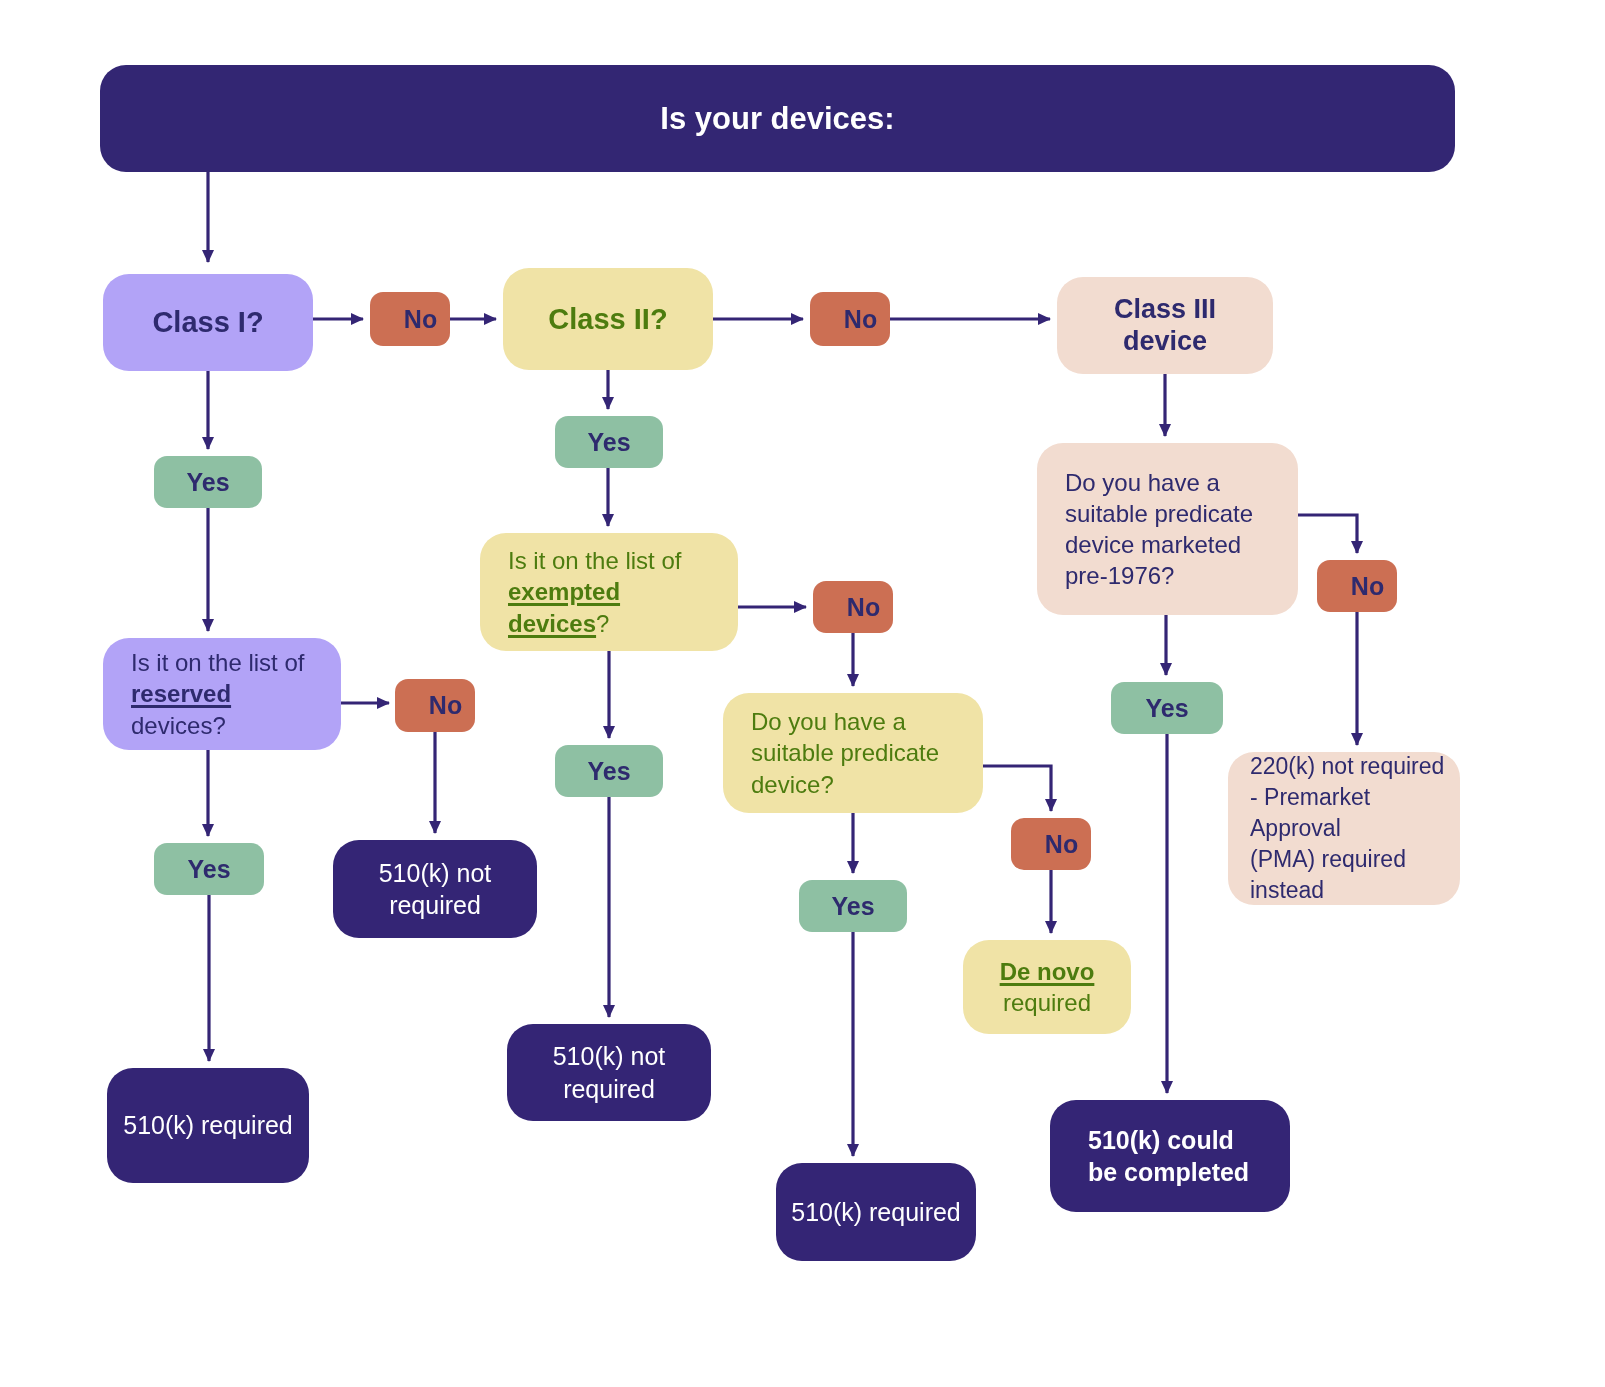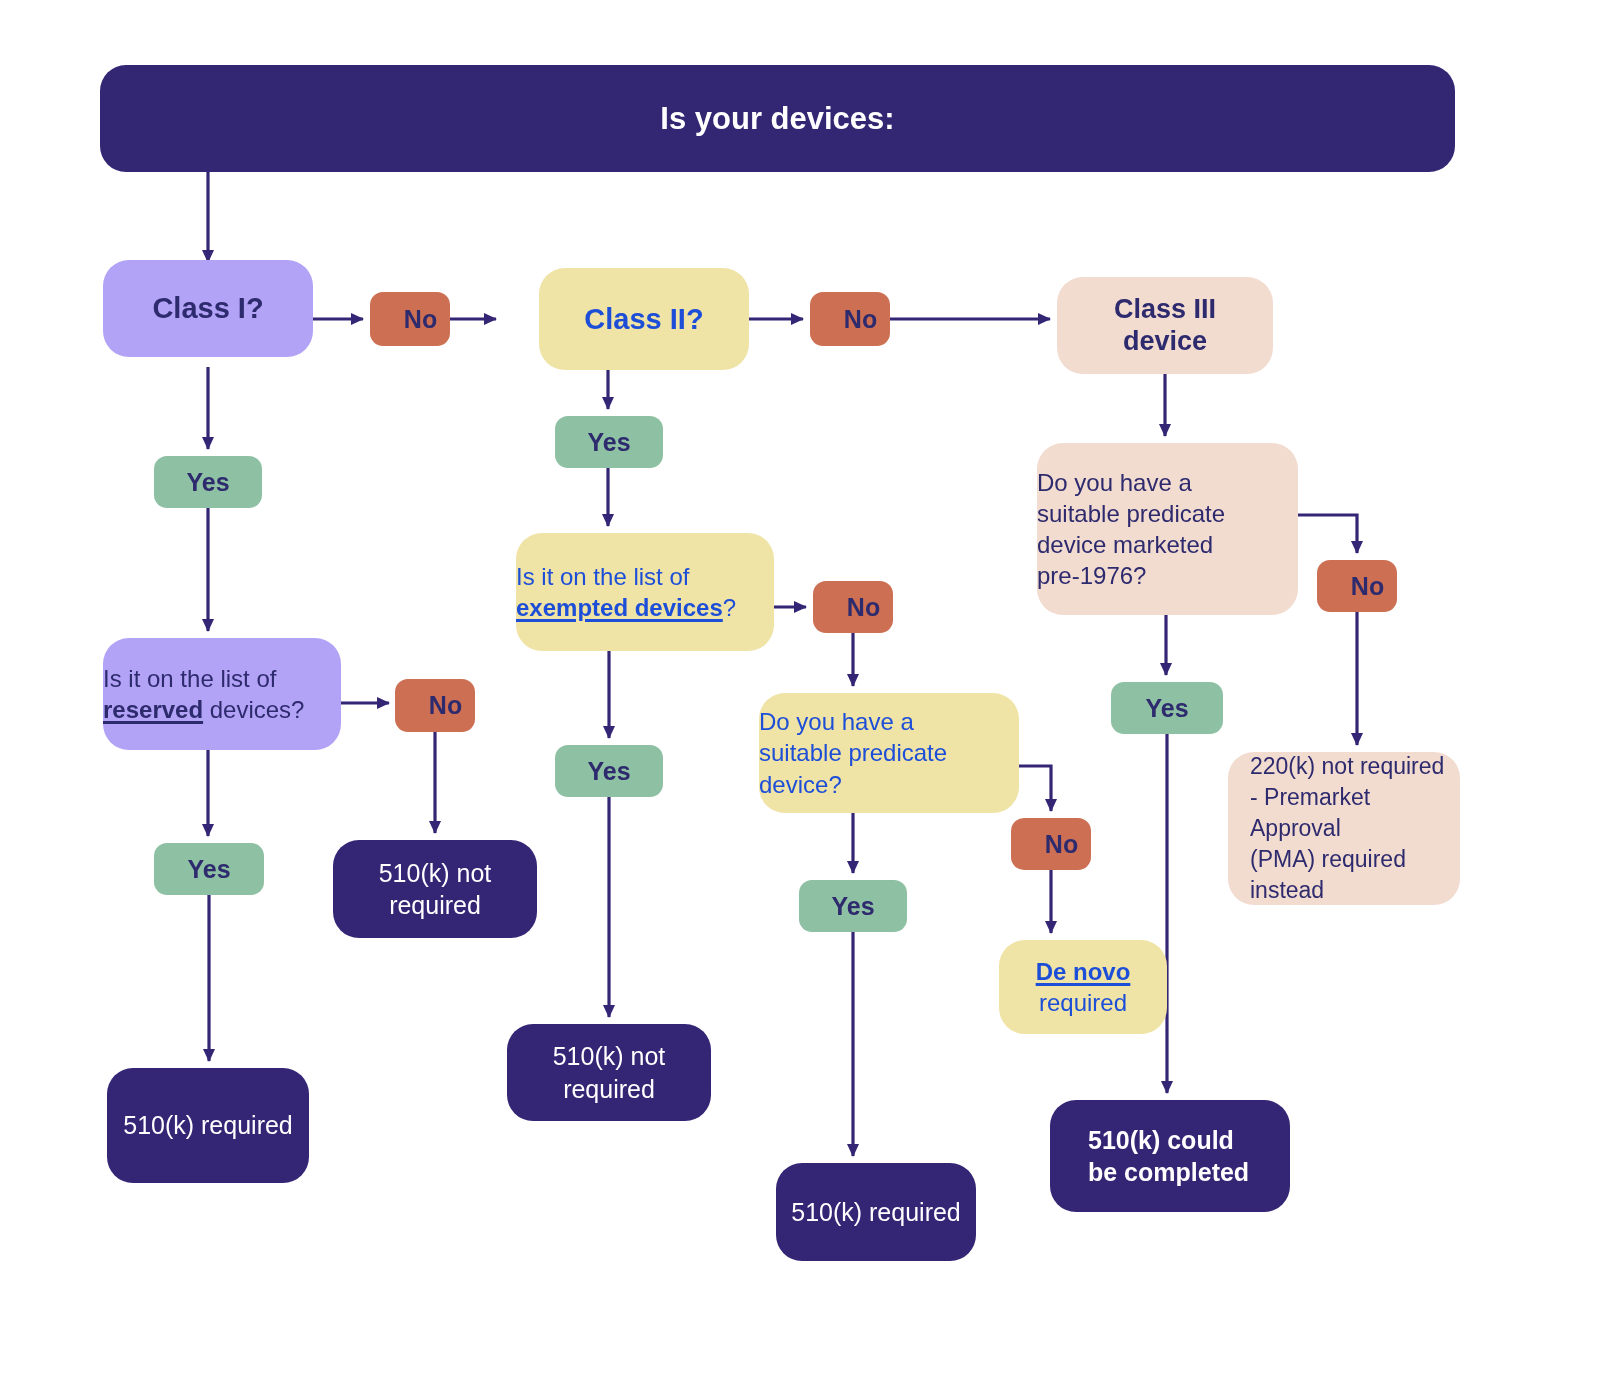--- a/index.html
+++ b/index.html
@@ -1,24 +1,24 @@
 <!DOCTYPE html>
 <html><head>
 <meta charset="utf-8">
 <style>
   html,body{margin:0;padding:0;background:#ffffff;}
   body{font-family:"Liberation Sans", sans-serif;}
   .canvas{position:relative;width:1605px;height:1387px;background:#ffffff;overflow:hidden;}
   .arrows{position:absolute;left:0;top:0;width:1605px;height:1387px;pointer-events:none;}
   .node{position:absolute;box-sizing:border-box;display:flex;flex-direction:column;justify-content:center;}
   .center{align-items:center;text-align:center;}
-  .leftpad{align-items:flex-start;text-align:left;padding-right:12px;}
+  .leftpad{align-items:flex-start;text-align:left;padding-left:28px;padding-right:12px;}
   .title-bar{background:#332673;border-radius:26px;color:#ffffff;font-size:31px;font-weight:bold;}
   .purple{background:#b2a3f7;border-radius:26px;color:#2e2a6e;}
-  .yellow{background:#f0e3a6;border-radius:26px;color:#1d4ed8;margin-left:36px;}
+  .yellow{background:#f0e3a6;border-radius:26px;color:#4d7c0f;}
   .pink{background:#f2dcd0;border-radius:26px;color:#2e2a6e;}
   .green{background:#8ec0a3;border-radius:13px;color:#2e2a6e;text-align:center;}
   .orange{background:#cc6f53;border-radius:13px;color:#2e2a6e;padding-left:21px;}
   .dark{background:#342575;border-radius:26px;color:#ffffff;font-weight:normal;}
   .head{font-size:29px;font-weight:bold;}
   .head-sm{font-size:27px;font-weight:bold;line-height:1.15;}
   .qtext{font-size:24px;line-height:1.3;}
   .badge{font-size:25px;font-weight:bold;}
   .out{font-size:25px;line-height:1.3;}
   .pma-text{font-size:23px;line-height:1.35;}
@@ -62,21 +62,21 @@
       <line x1="1357" y1="612" x2="1357" y2="745" marker-end="url(#ah)"></line>
       <line x1="1166" y1="615" x2="1166" y2="675" marker-end="url(#ah)"></line>
       <line x1="1167" y1="734" x2="1167" y2="1093" marker-end="url(#ah)"></line>
     </g>
   </svg>
 
   <div class="node title-bar center" style="left:100px;top:65px;width:1355px;height:107px;">
     <span>Is your devices:</span>
   </div>
 
-  <div class="node purple center head" style="left:103px;top:260px;width:210px;height:97px;">
+  <div class="node purple center head" style="left:103px;top:274px;width:210px;height:97px;">
     <span>Class I?</span>
   </div>
 
   <div class="node orange center badge" style="left:370px;top:292px;width:80px;height:54px;">
     <span>No</span>
   </div>
 
   <div class="node yellow center head" style="left:503px;top:268px;width:210px;height:102px;">
     <span>Class II?</span>
   </div>

